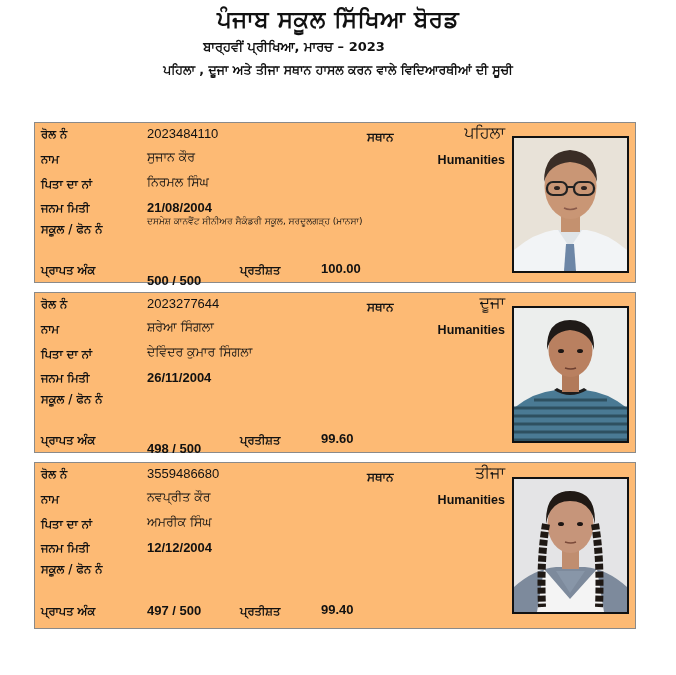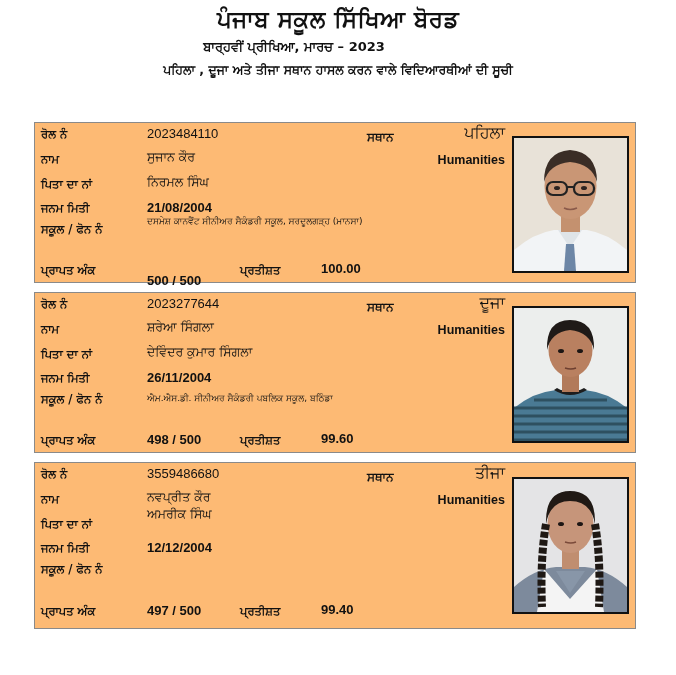--- a/index.html
+++ b/index.html
@@ -76,23 +76,22 @@
 <div class="card card2">
   <div class="lbl" style="top:4px">ਰੋਲ ਨੰ</div>
   <div class="val rn" style="top:3px">2023277644</div>
   <div class="lbl" style="top:29px">ਨਾਮ</div>
   <div class="val" style="top:26px">ਸ਼ਰੇਆ ਸਿੰਗਲਾ</div>
   <div class="lbl" style="top:54px">ਪਿਤਾ  ਦਾ ਨਾਂ</div>
   <div class="val" style="top:51px">ਦੇਵਿੰਦਰ ਕੁਮਾਰ ਸਿੰਗਲਾ</div>
   <div class="lbl" style="top:78px">ਜਨਮ ਮਿਤੀ</div>
   <div class="val bold" style="top:77px">26/11/2004</div>
   <div class="lbl" style="top:99px">ਸਕੂਲ / ਫੋਨ ਨੰ</div>
-  <div class="val school" style="top:96px">ਐਮ.ਐਸ.ਡੀ. ਸੀਨੀਅਰ ਸੈਕੰਡਰੀ ਪਬਲਿਕ ਸਕੂਲ,  ਬਠਿੰਡਾ</div>
   <div class="lbl" style="top:140px">ਪ੍ਰਾਪਤ ਅੰਕ</div>
-  <div class="val bold" style="top:139px">498 / 500</div>
+  <div class="val bold" style="top:148px">498 / 500</div>
   <div class="pct-lbl" style="top:140px">ਪ੍ਰਤੀਸ਼ਤ</div>
   <div class="pct-val" style="top:138px">99.60</div>
   <div class="pos-lbl">ਸਥਾਨ</div>
   <div class="pos-val">ਦੂਜਾ</div>
   <div class="stream">Humanities</div>
   <div class="photo">
     <svg width="113" height="133" viewBox="0 0 113 133" xmlns="http://www.w3.org/2000/svg">
       <rect width="113" height="133" fill="#eceeed"></rect>
       <path d="M0 133 L0 100 Q20 84 42 82 L71 82 Q93 84 113 100 L113 133 Z" fill="#4a7a94"></path>
       <g stroke="#2e5060" stroke-width="3">
@@ -113,21 +112,21 @@
     </svg>
   </div>
 </div>
 
 <div class="card card3">
   <div class="lbl" style="top:4px">ਰੋਲ ਨੰ</div>
   <div class="val rn" style="top:3px">3559486680</div>
   <div class="lbl" style="top:29px">ਨਾਮ</div>
   <div class="val" style="top:26px">ਨਵਪ੍ਰੀਤ ਕੌਰ</div>
   <div class="lbl" style="top:54px">ਪਿਤਾ  ਦਾ ਨਾਂ</div>
-  <div class="val" style="top:43px">ਅਮਰੀਕ ਸਿੰਘ</div>
+  <div class="val" style="top:51px">ਅਮਰੀਕ ਸਿੰਘ</div>
   <div class="lbl" style="top:78px">ਜਨਮ ਮਿਤੀ</div>
   <div class="val bold" style="top:77px">12/12/2004</div>
   <div class="lbl" style="top:99px">ਸਕੂਲ / ਫੋਨ ਨੰ</div>
   <div class="lbl" style="top:141px">ਪ੍ਰਾਪਤ ਅੰਕ</div>
   <div class="val bold" style="top:140px">497 / 500</div>
   <div class="pct-lbl" style="top:141px">ਪ੍ਰਤੀਸ਼ਤ</div>
   <div class="pct-val" style="top:139px">99.40</div>
   <div class="pos-lbl">ਸਥਾਨ</div>
   <div class="pos-val">ਤੀਜਾ</div>
   <div class="stream">Humanities</div>

